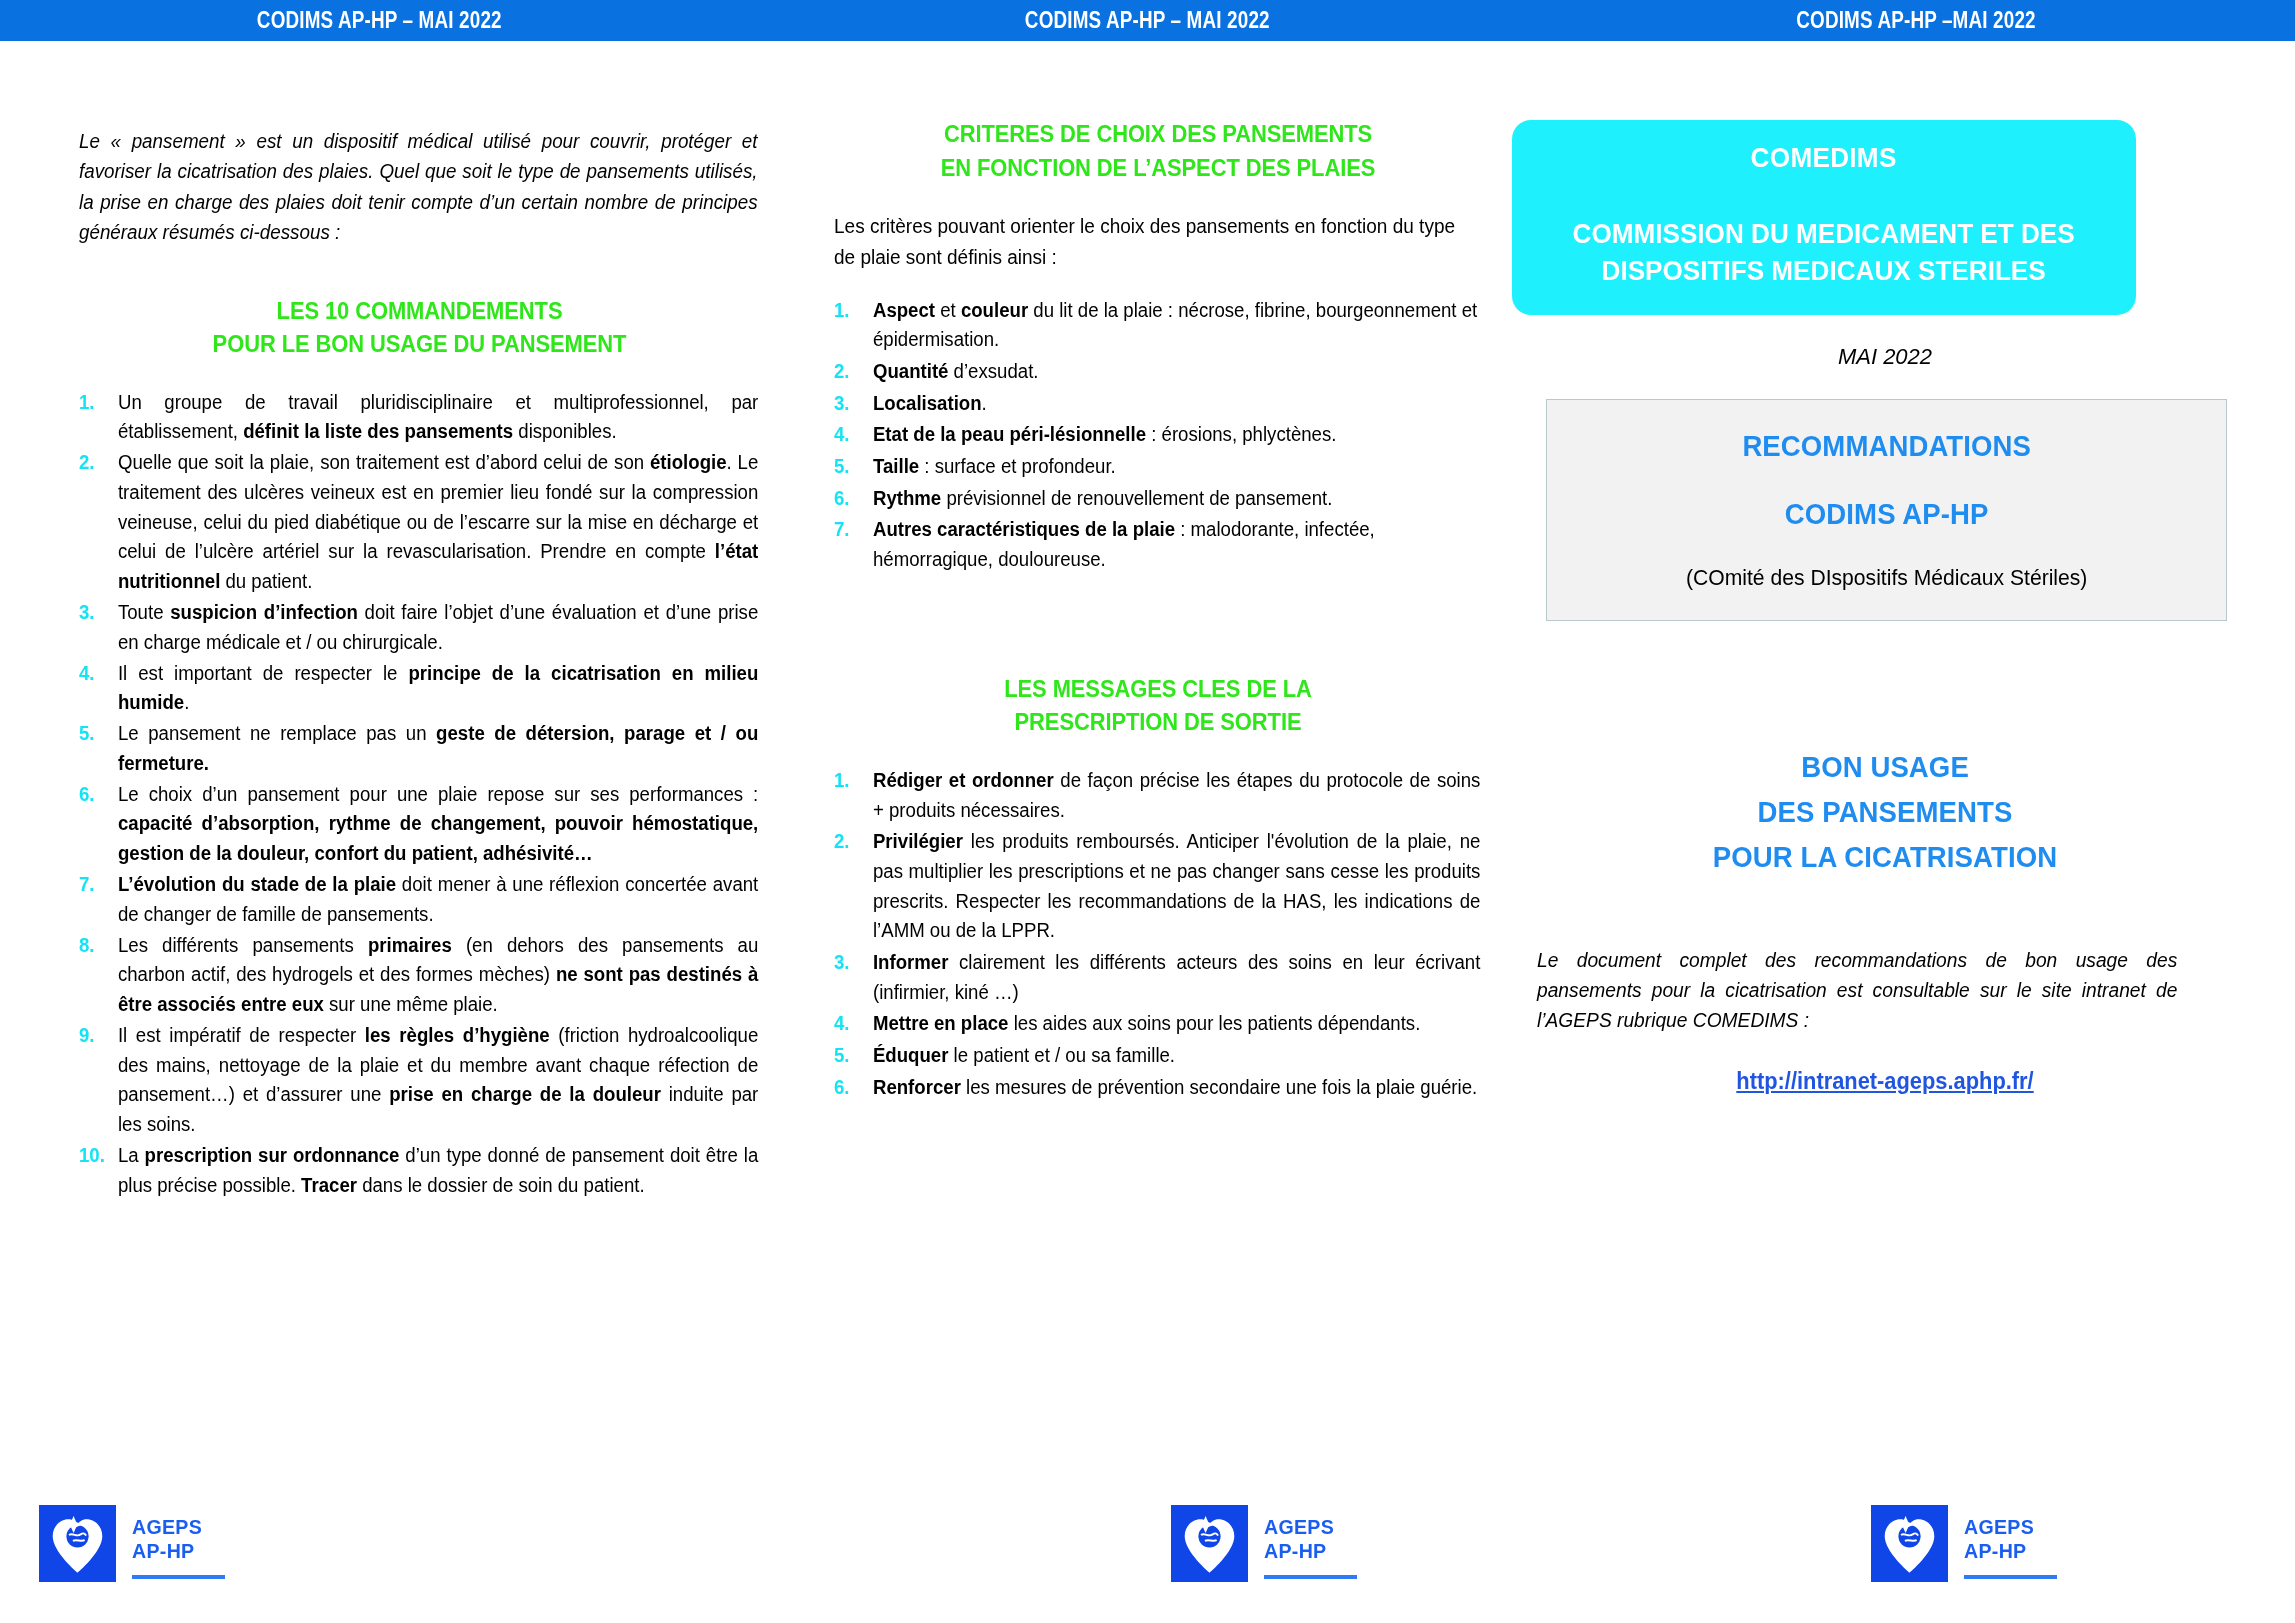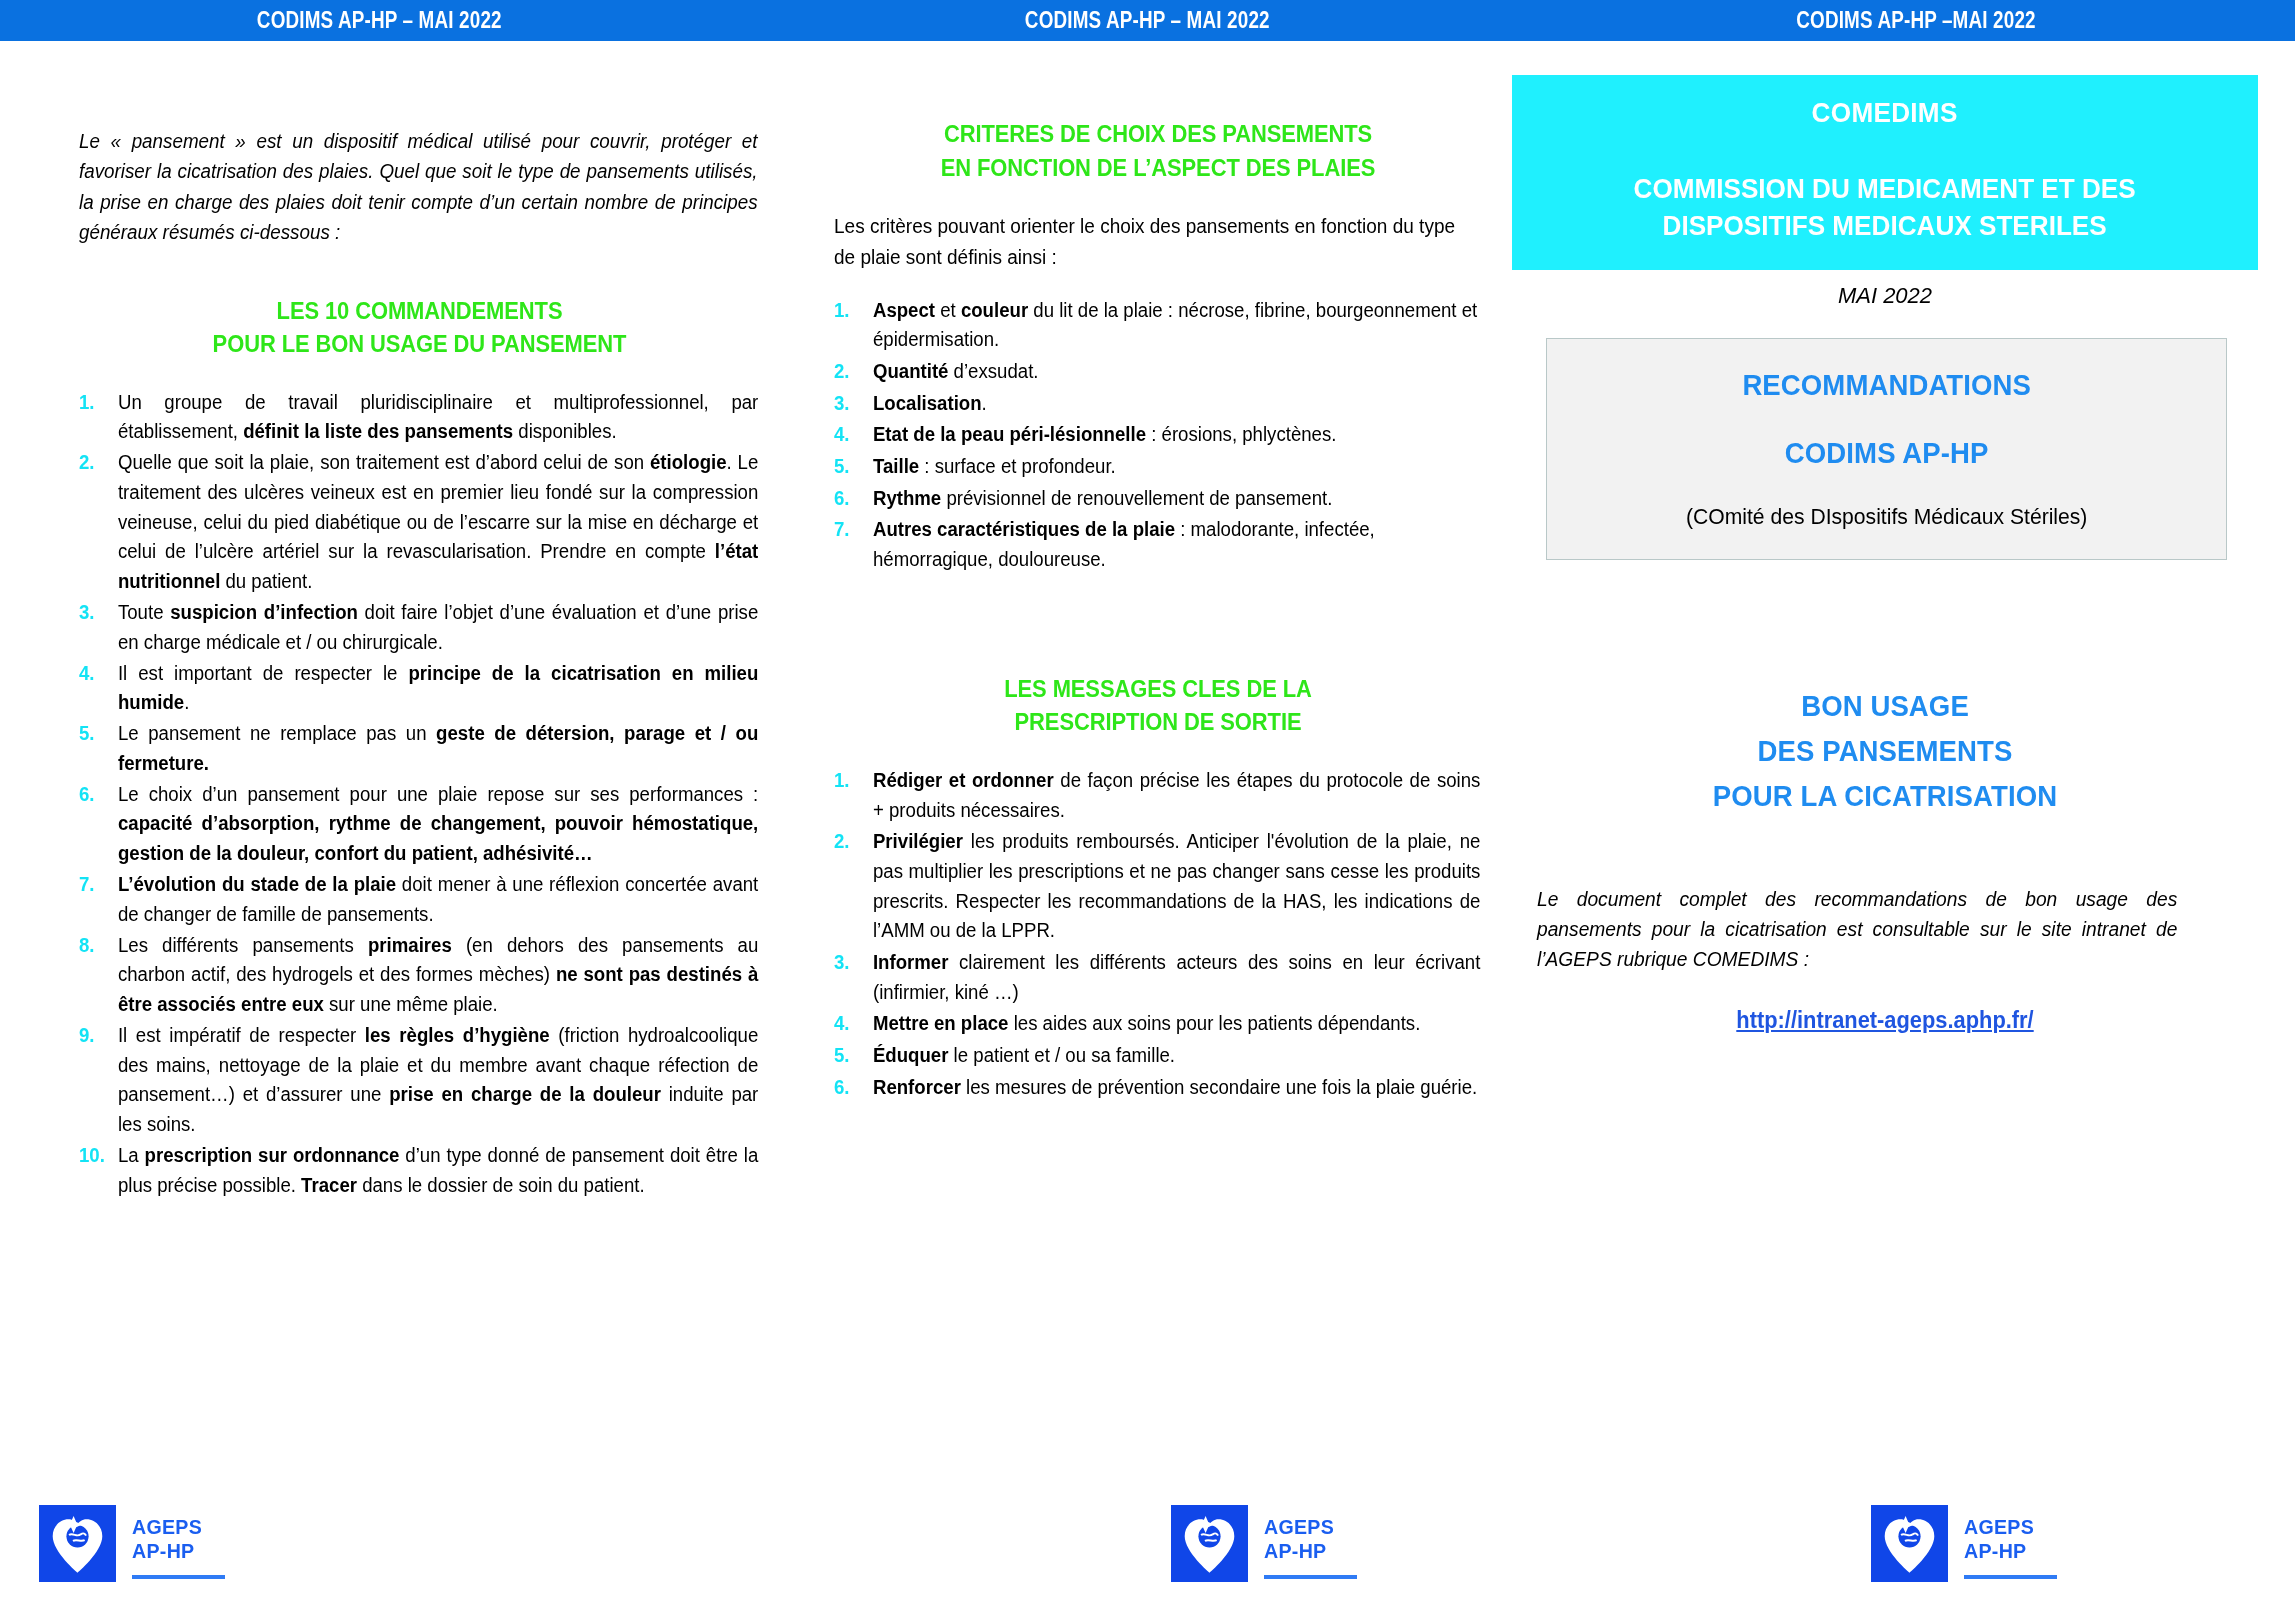--- a/index.html
+++ b/index.html
@@ -129,26 +129,27 @@
   ol.num-list.list-criteria { margin-top: 23.6px; }
   ol.num-list.list-criteria > li { padding-left: 41px; margin-bottom: 2px; }
 
   ol.num-list.list-messages { margin-top: 26px; }
   ol.num-list.list-messages > li { margin-bottom: 2px; }
 
   b, strong { font-weight: bold; }
 
   
   .cyan-box {
-    margin-top: 34px;
+    margin-top: 79px;
     background: #1ff0fe;
-    width: 746px;
+    width: 624px;
     padding: 22px 14.4px 26px 14.4px;
     box-sizing: border-box;
     text-align: center;
+    border-radius: 19px;
   }
   .cyan-box .cb-title {
     color: #ffffff;
     font-weight: bold;
     font-size: 27.5px;
     letter-spacing: 0.3px;
     transform: scaleX(0.95);
   }
   .cyan-box .cb-sub {
     color: #ffffff;
@@ -156,21 +157,21 @@
     font-size: 27.5px;
     line-height: 1.35;
     margin-top: 41px;
     transform: scaleX(0.95);
   }
 
   .date-line {
     text-align: center;
     font-style: italic;
     font-size: 22px;
-    margin-top: 13px;
+    margin-top: 29px;
   }
 
   .reco-box {
     margin-top: 29px;
     margin-left: 34px;
     width: 681px;
     box-sizing: border-box;
     background: #f2f2f2;
     border: 0.7px solid #b9c8c8;
     padding: 30px 11.8px 29px 11.8px;

